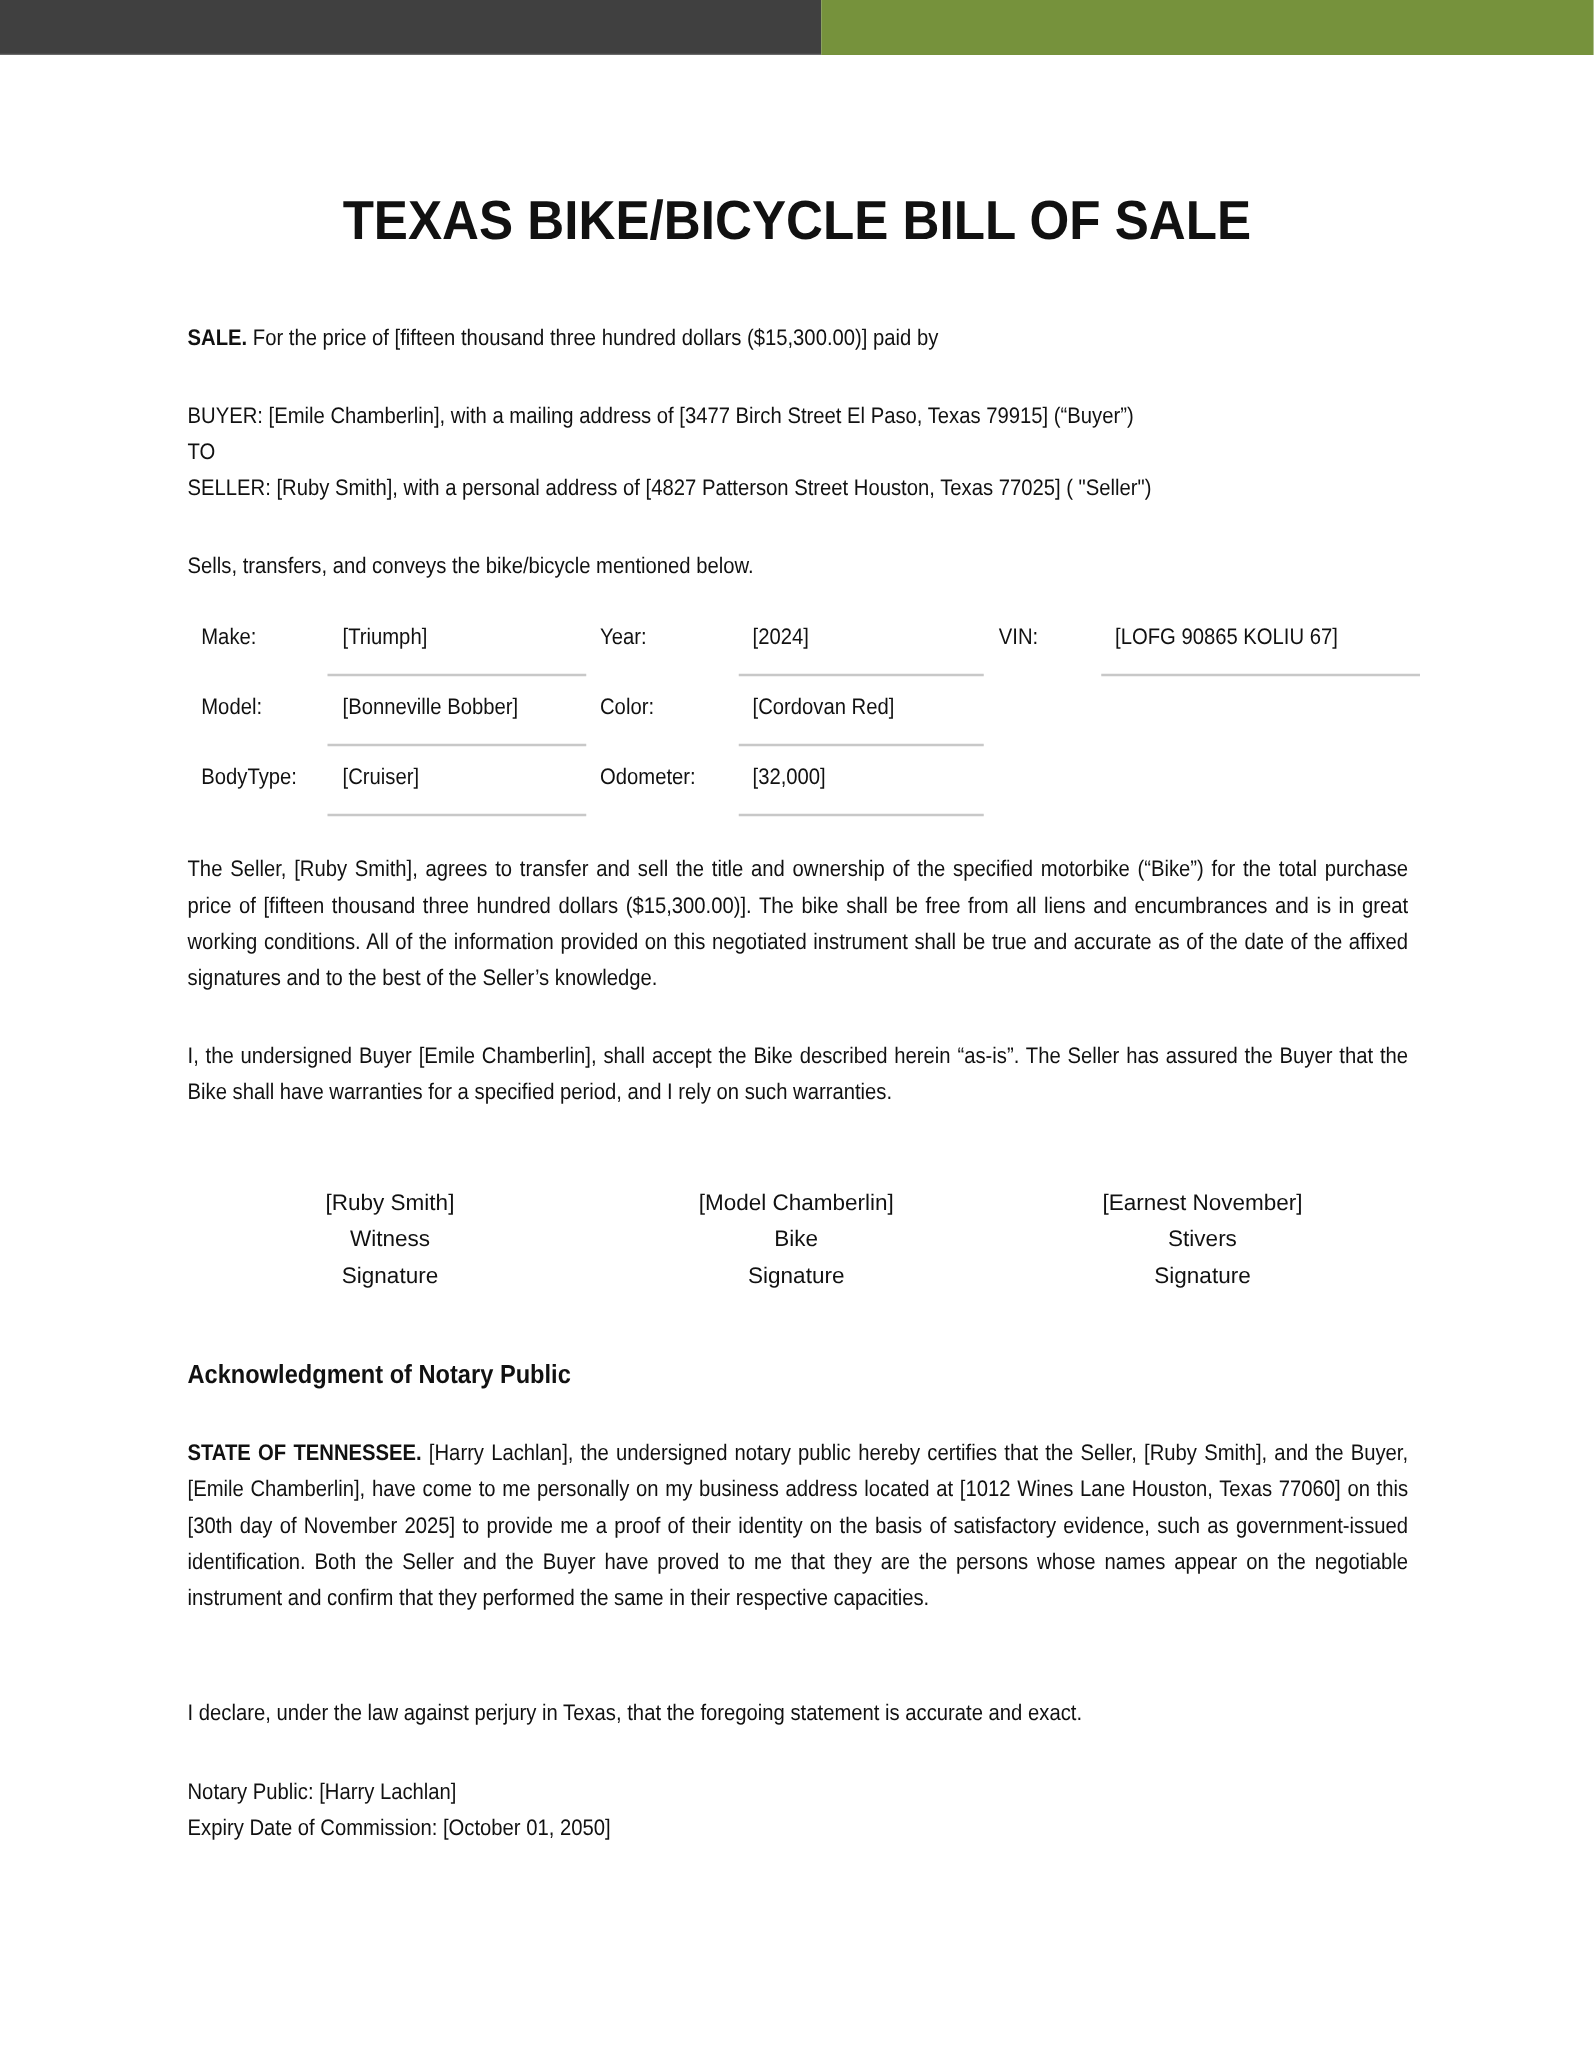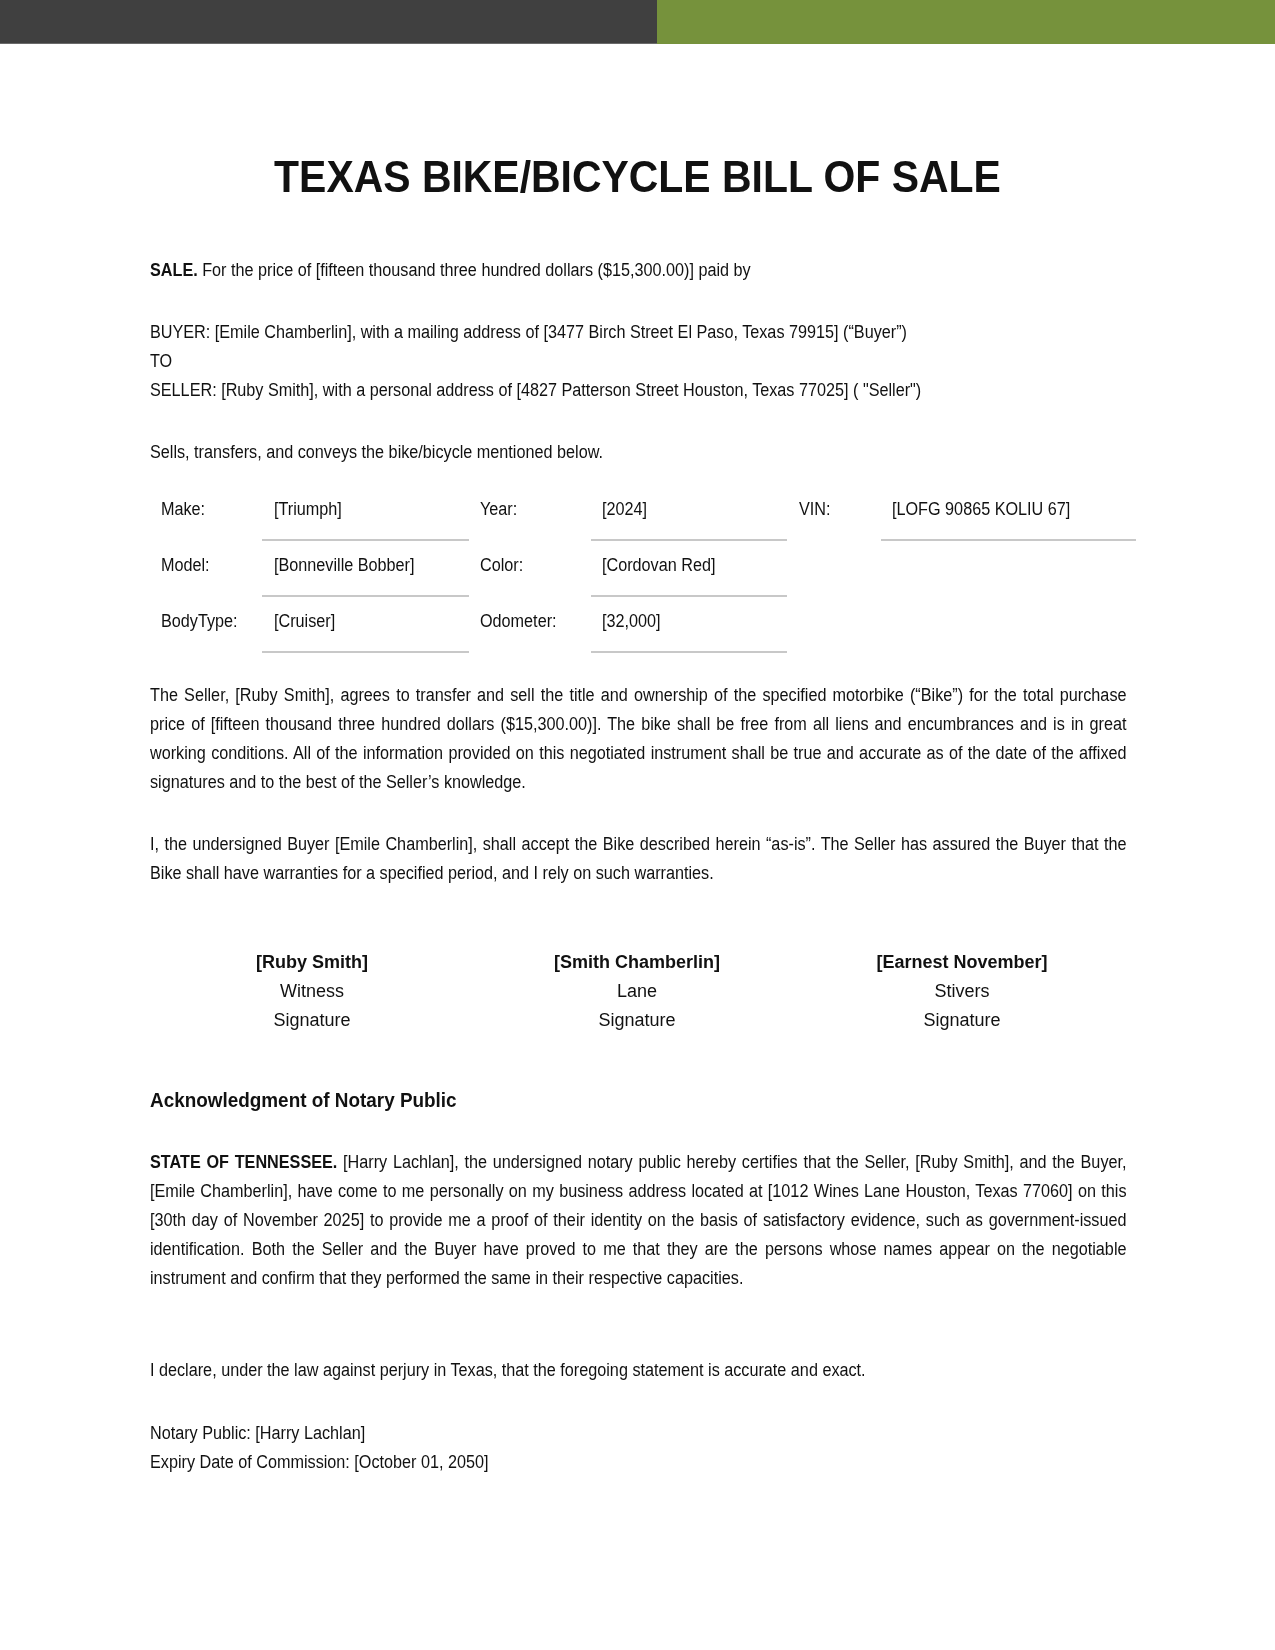--- a/index.html
+++ b/index.html
@@ -8,21 +8,21 @@
   .topbar { position: absolute; top: 0; left: 0; width: 1275px; height: 44px; display: flex; }
   .topbar .dark { width: 657px; height: 44px; background: #404040; border-bottom: 1px solid #6a6a6a; }
   .topbar .green { flex: 1; height: 44px; background: #76923c; }
   .title { position: absolute; top: 152px; left: 0; width: 1275px; text-align: center; font-size: 44px; font-weight: bold; letter-spacing: 0px; transform: scaleX(0.93); }
   .p { position: absolute; left: 150px; font-size: 18px; line-height: 29px; white-space: nowrap; transform-origin: left top; transform: scaleX(0.90); }
   .para { position: absolute; left: 150px; width: 1085px; font-size: 18px; line-height: 29px; text-align: justify; transform-origin: left top; transform: scaleX(0.90); }
   b { font-weight: bold; }
   .cell { position: absolute; font-size: 18px; white-space: nowrap; transform-origin: left top; transform: scaleX(0.90); }
   .uline { position: absolute; height: 2px; background: #c8c8c8; }
   .sig { position: absolute; top: 948px; width: 260px; text-align: center; font-size: 18px; line-height: 29px; }
-  .sig .nm { font-weight: bold; }
+  .sig .nm { font-weight: normal; }
   .h2 { position: absolute; top: 1088px; left: 150px; font-size: 21px; font-weight: bold; transform-origin: left top; transform: scaleX(0.90); }
 </style>
 </head>
 <body>
 
 <div class="topbar">
   <div class="dark"></div>
   <div class="green"></div>
 </div>
 
@@ -69,22 +69,22 @@
 <div class="para" style="top:681px;">The Seller, [Ruby Smith], agrees to transfer and sell the title and ownership of the specified motorbike (“Bike”) for the total purchase price of [fifteen thousand three hundred dollars ($15,300.00)]. The bike shall be free from all liens and encumbrances and is in great working conditions. All of the information provided on this negotiated instrument shall be true and accurate as of the date of the affixed signatures and to the best of the Seller’s knowledge.</div>
 
 <div class="para" style="top:830px;">I, the undersigned Buyer [Emile Chamberlin], shall accept the Bike described herein “as-is”. The Seller has assured the Buyer that the Bike shall have warranties for a specified period, and I rely on such warranties.</div>
 
 <div class="sig" style="left:182px;">
   <div class="nm">[Ruby Smith]</div>
   <div>Witness</div>
   <div>Signature</div>
 </div>
 <div class="sig" style="left:507px;">
-  <div class="nm">[Smith Chamberlin]</div>
-  <div>Lane</div>
+  <div class="nm">[Model Chamberlin]</div>
+  <div>Bike</div>
   <div>Signature</div>
 </div>
 <div class="sig" style="left:832px;">
   <div class="nm">[Earnest November]</div>
   <div>Stivers</div>
   <div>Signature</div>
 </div>
 
 <div class="h2">Acknowledgment of Notary Public</div>
 

